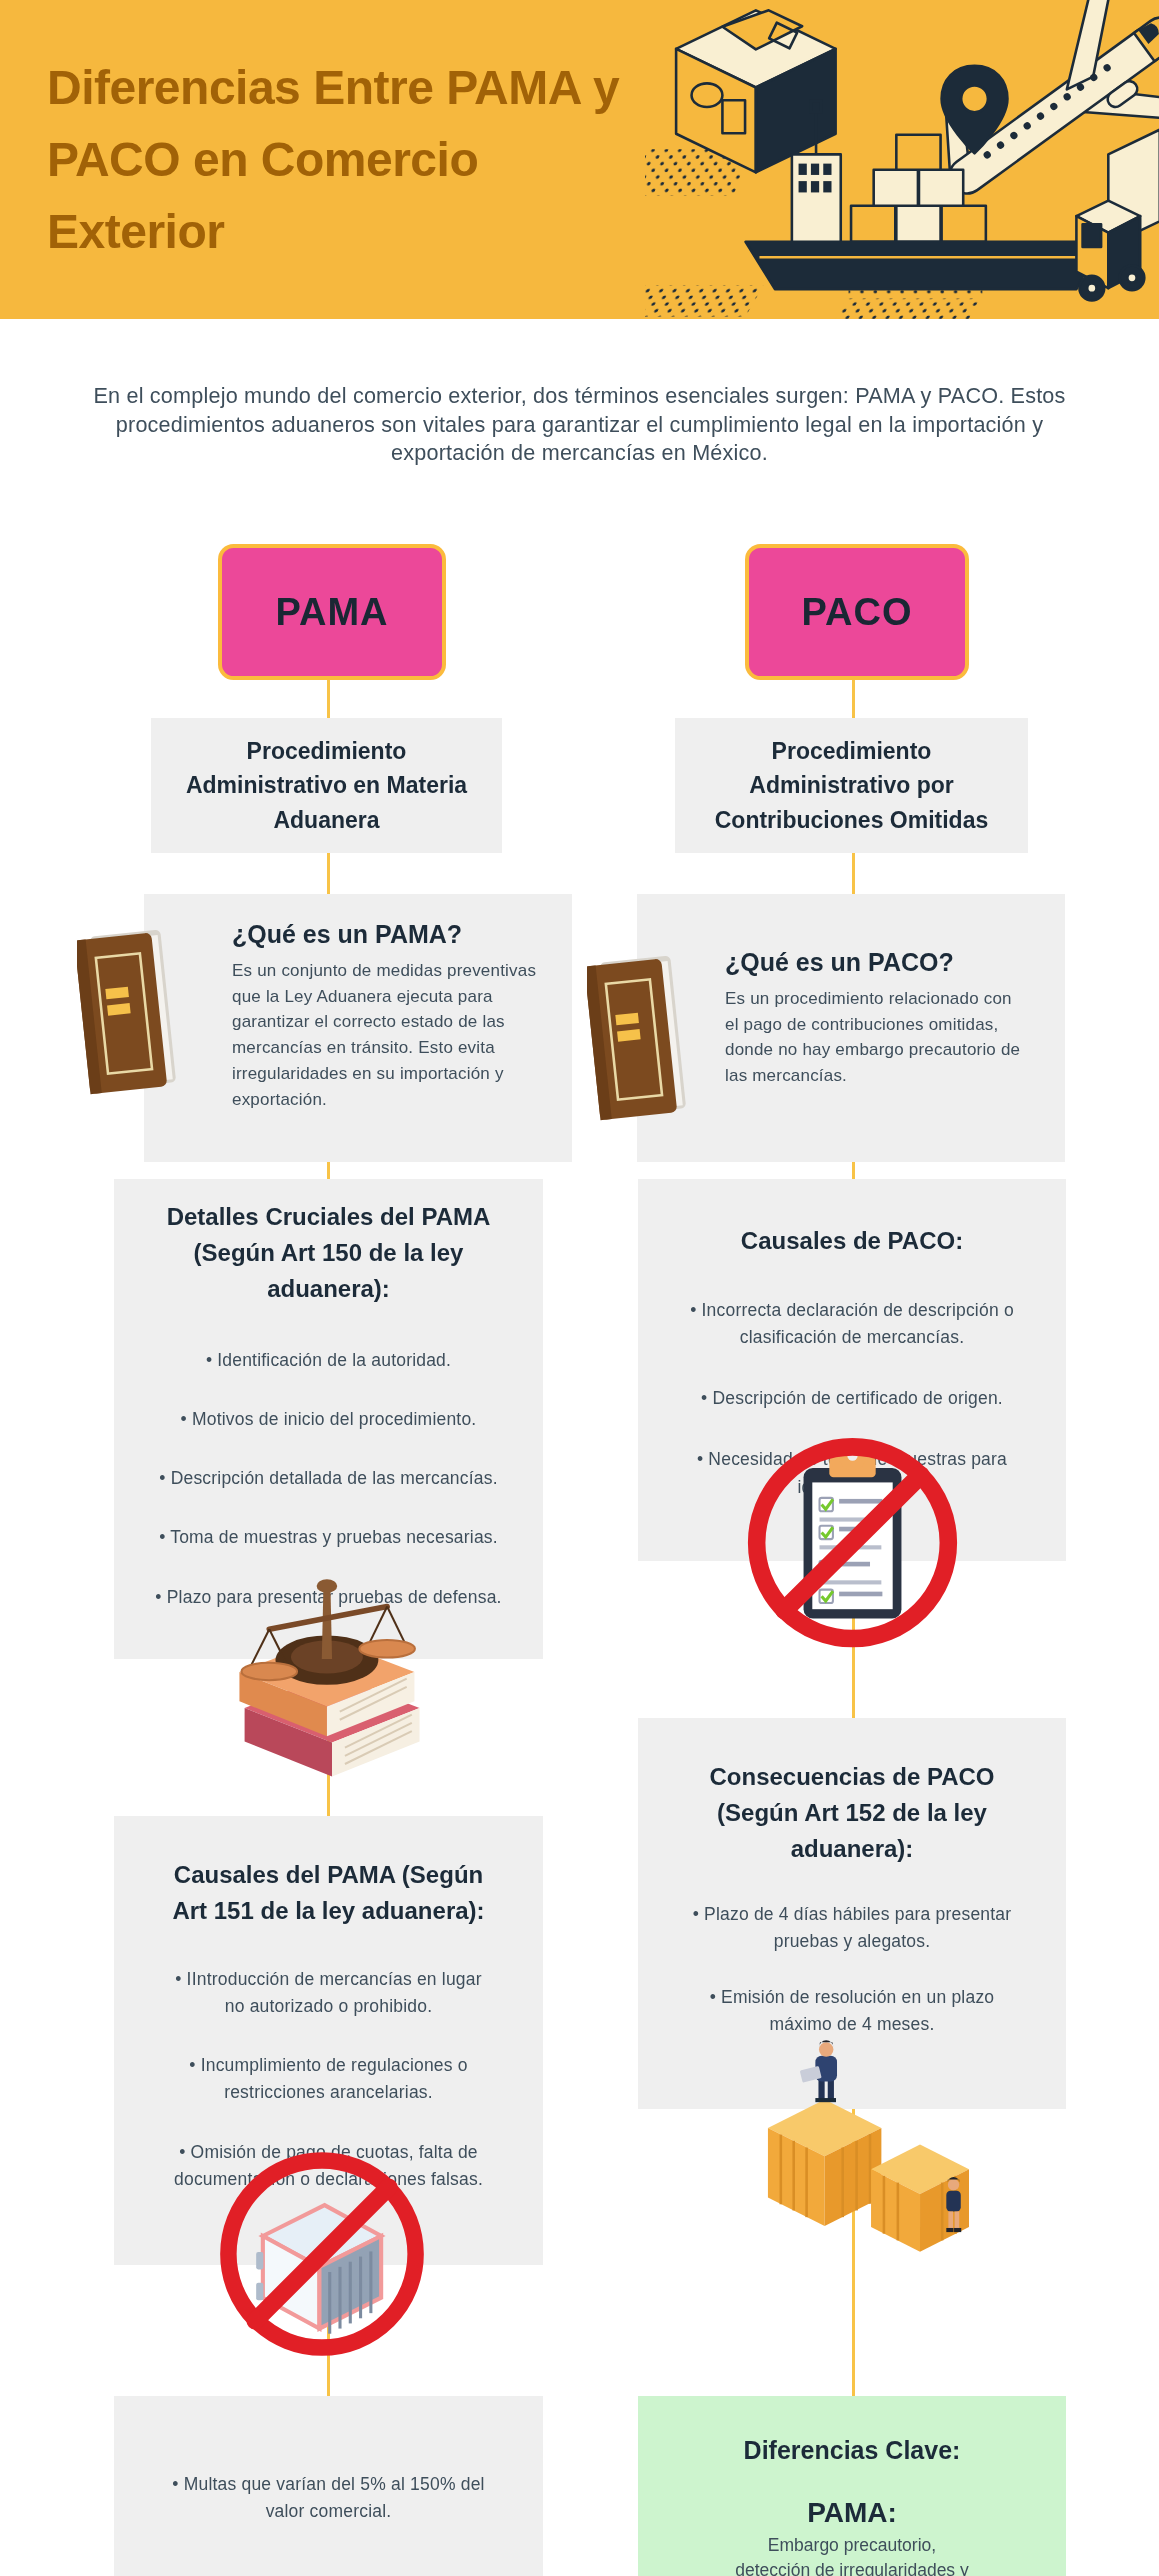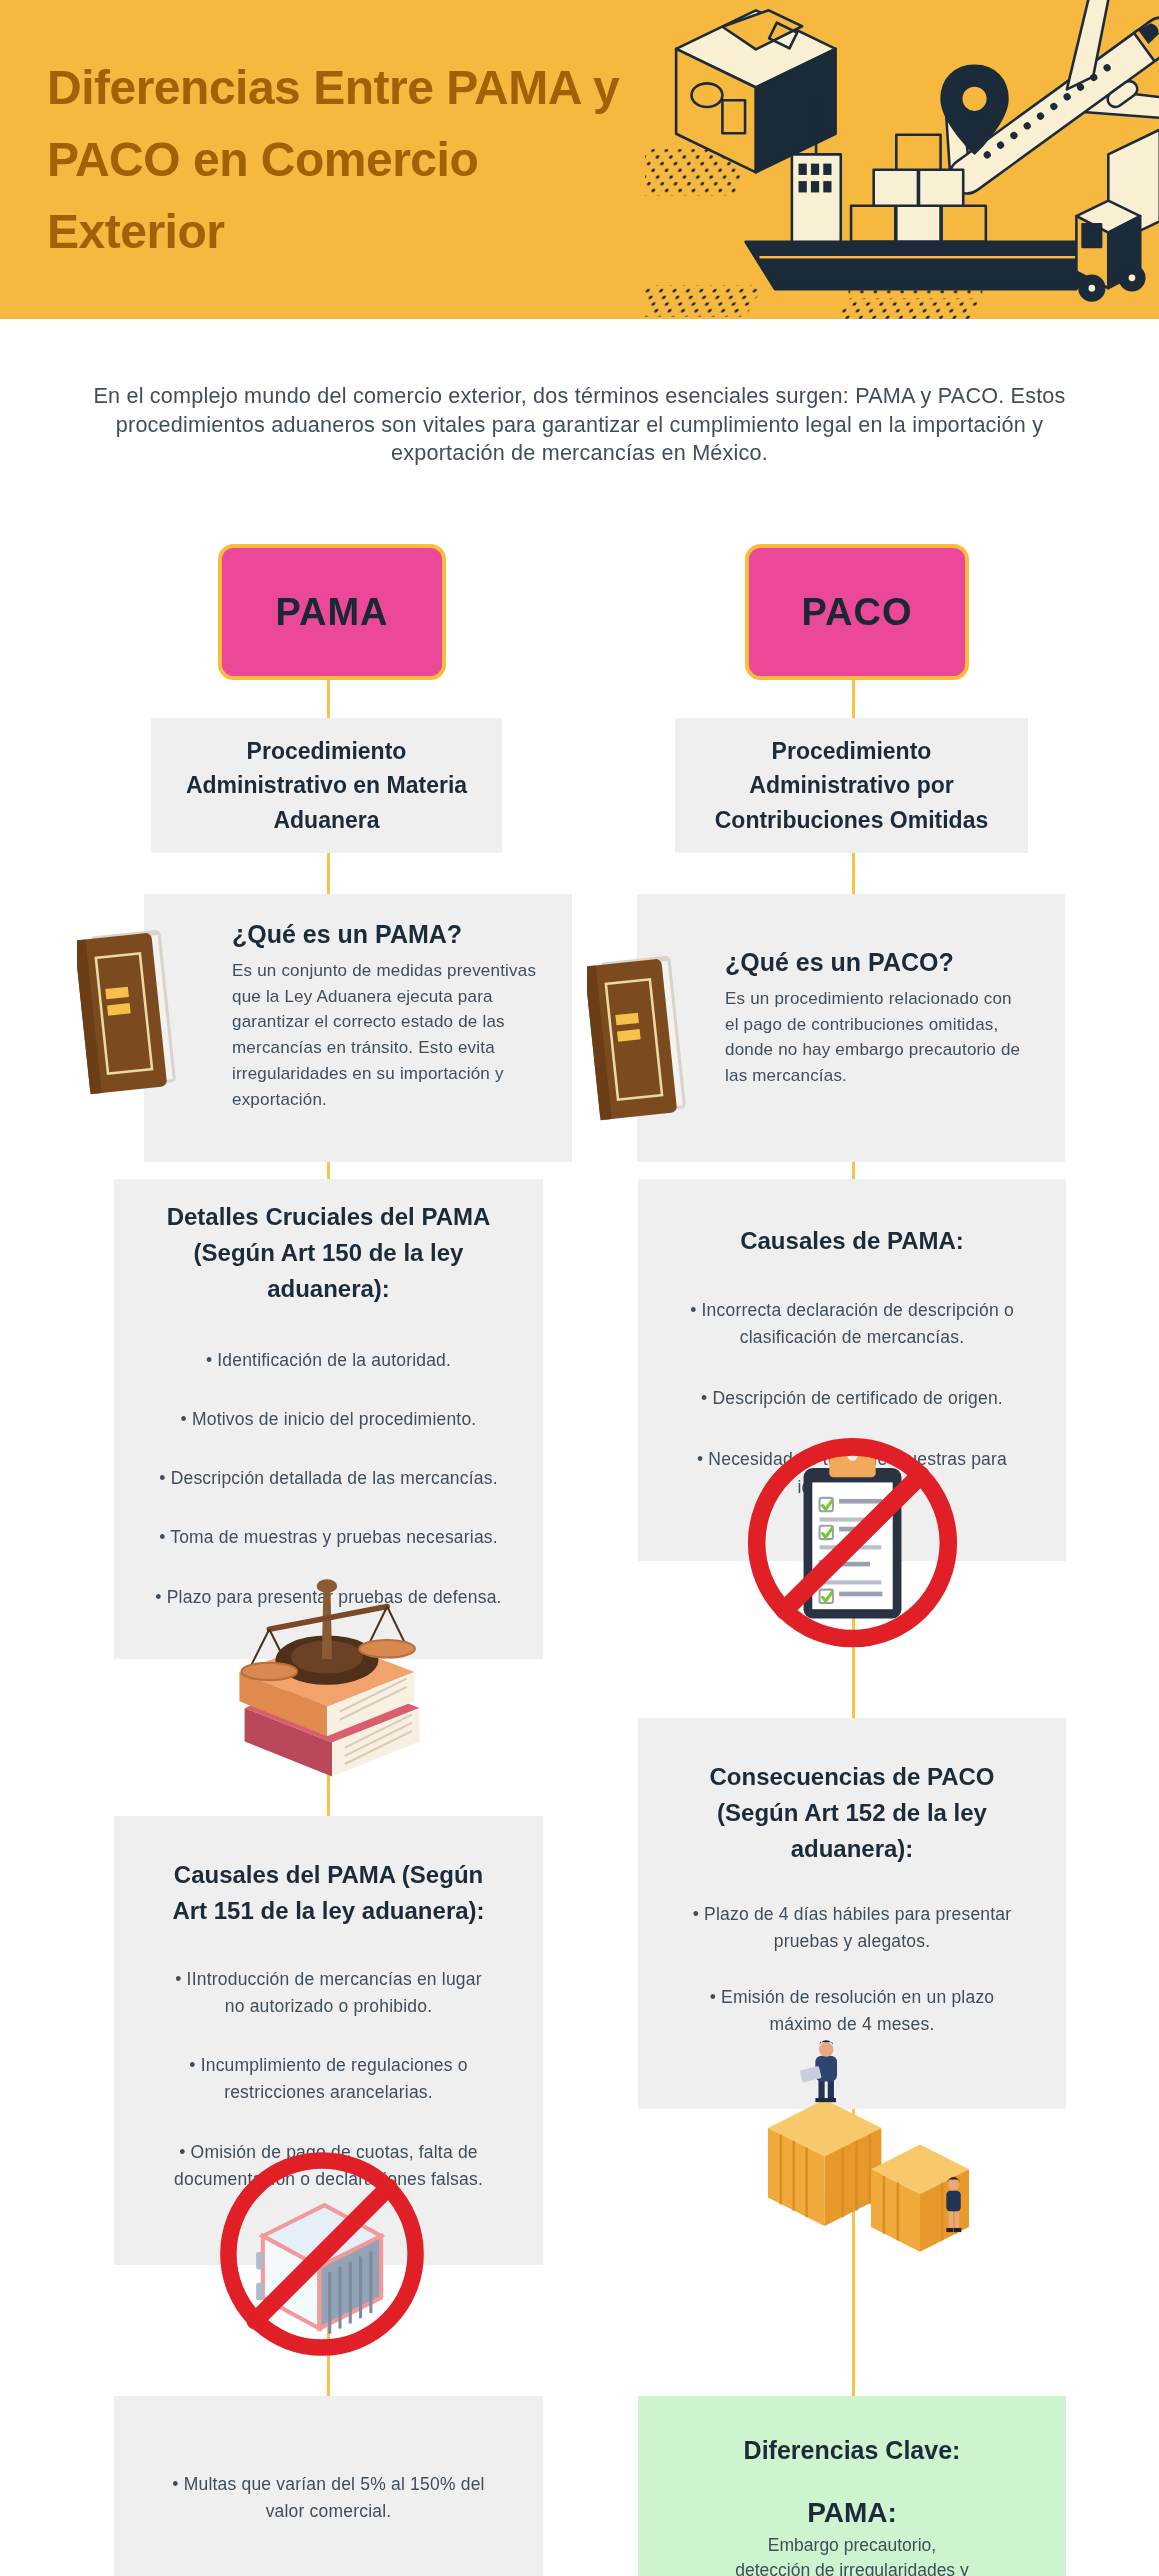--- a/index.html
+++ b/index.html
@@ -170,21 +170,21 @@
   <div class="box gray" style="left:114px;top:1179px;width:429px;height:480px;padding-top:20px;">
     <div class="bh" style="width:330px;">Detalles Cruciales del PAMA (Según Art 150 de la ley aduanera):</div>
     <p class="bullet" style="width:361px;margin-top:40px;">• Identificación de la autoridad.</p>
     <p class="bullet" style="width:361px;margin-top:32px;">• Motivos de inicio del procedimiento.</p>
     <p class="bullet" style="width:392px;margin-top:32px;">• Descripción detallada de las mercancías.</p>
     <p class="bullet" style="width:392px;margin-top:32px;">• Toma de muestras y pruebas necesarias.</p>
     <p class="bullet" style="width:402px;margin-top:32px;">• Plazo para presentar pruebas de defensa.</p>
   </div>
 
   <div class="box gray" style="left:638px;top:1179px;width:428px;height:382px;padding-top:44px;">
-    <div class="bh" style="width:330px;">Causales de PAMA:</div>
+    <div class="bh" style="width:330px;">Causales de PACO:</div>
     <p class="bullet" style="width:340px;margin-top:38px;text-align:center;">• Incorrecta declaración de descripción o clasificación de mercancías.</p>
     <p class="bullet" style="width:340px;margin-top:34px;">• Descripción de certificado de origen.</p>
     <p class="bullet" style="width:319px;margin-top:34px;">• Necesidad de toma de muestras para identificación.</p>
   </div>
 
   <svg class="illus" style="left:216px;top:1551px;width:227px;height:247px;" viewBox="0 0 440 480">
     <polygon points="55,305 225,240 395,305 225,372" fill="#D95F6F"></polygon>
     <polygon points="55,305 225,372 225,438 55,370" fill="#B9485A"></polygon>
     <polygon points="395,305 225,372 225,438 395,370" fill="#F6EFE2"></polygon>
     <line x1="250" y1="382" x2="380" y2="318" stroke="#D9CBB5" stroke-width="4"></line>

